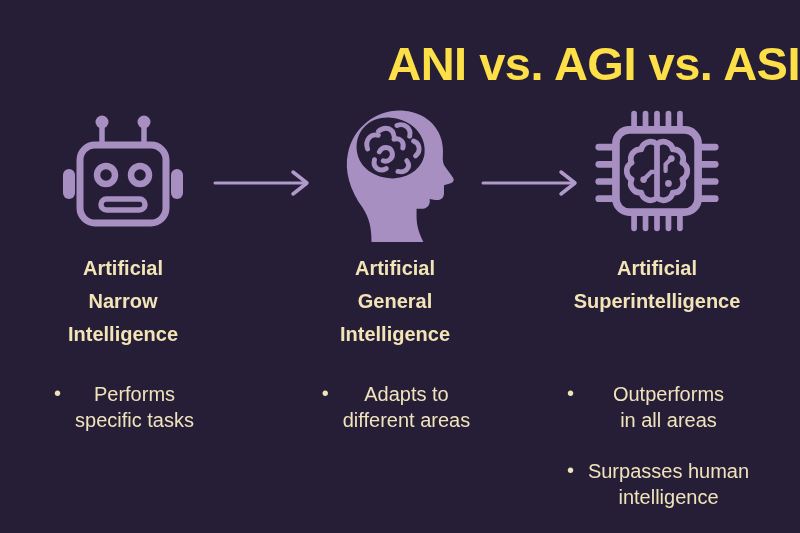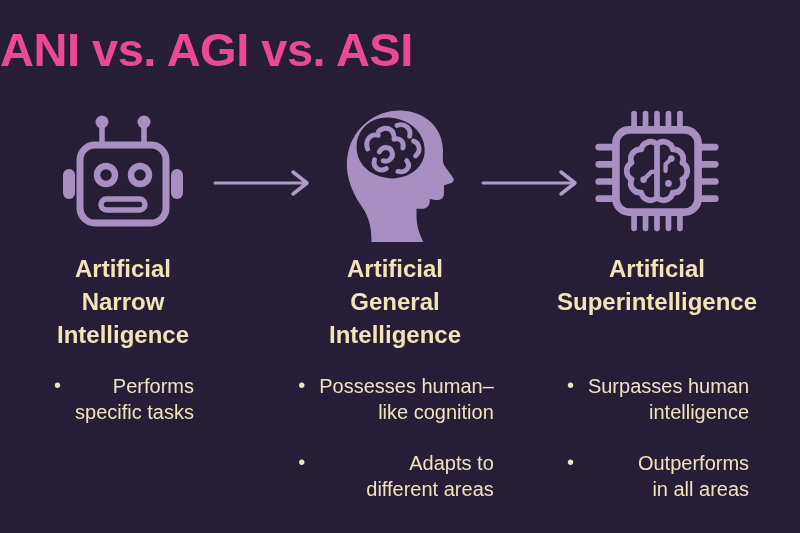--- a/index.html
+++ b/index.html
@@ -3,40 +3,40 @@
 <meta charset="utf-8">
 <style>
   html,body { margin:0; padding:0; background:#10101a; }
   .canvas {
     position:relative; width:800px; height:533px; overflow:hidden;
     background:#251e36;
     font-family:"Liberation Sans", sans-serif;
     color:#f2e4b6;
   }
   .title {
-    margin:0; padding-top:22px;
-    text-align:left; font-size:47px; font-weight:bold;
-    letter-spacing:-0.5px; color:#ec4899;
+    margin:0; padding-top:36px;
+    text-align:right; font-size:47px; font-weight:bold;
+    letter-spacing:-0.5px; color:#fde047;
   }
   .col { position:absolute; top:96px; text-align:center; }
   .col-1 { left:8px;   width:230px; }
   .col-2 { left:272px; width:246px; }
   .col-3 { left:528px; width:258px; }
   .icon-box {
     height:150px; display:flex; align-items:center; justify-content:center;
     margin-bottom:6px;
   }
   .heading {
     margin:0; white-space:pre-line;
-    font-size:24px; line-height:33px; font-weight:bold;
+    font-size:20px; line-height:33px; font-weight:bold;
     min-height:103px; margin-bottom:10px; color:#f2e4b6;
   }
   .bullets {
-    list-style:none; margin:8px; padding:0;
-    display:inline-block; text-align:right;
+    list-style:none; margin:16px; padding:0;
+    display:inline-block; text-align:center;
   }
   .bullets li {
     position:relative; padding-left:23px; white-space:pre-line;
     font-size:20px; line-height:26px; margin-bottom:25px;
     color:#f0e3bc;
   }
   .bullets li::before {
     content:"\2022"; position:absolute; left:2px; top:-1px;
     font-size:20px; color:#f0e3bc;
   }
@@ -96,22 +96,20 @@
           <path d="M52,70 c-7,4 -14,-1 -12,-9"></path>
           <path d="M45,53 c3,-6 11,-6 13,0 c2,6 -4,11 -9,9"></path>
           <path d="M60,40 c6,-2 11,3 9,9"></path>
         </g>
       </svg>
     </div>
     <h2 class="heading">Artificial
 General
 Intelligence</h2>
     <ul class="bullets">
-      <li>Possesses human–
-like cognition</li>
       <li>Adapts to
 different areas</li>
     </ul>
   </section>
 
   <section class="col col-3">
     <div class="icon-box">
       <svg width="136" height="128" viewBox="0 0 142 134">
         <g stroke="#a78fc2" fill="none" stroke-linecap="round">
           <g stroke-width="7">
@@ -146,24 +144,24 @@
           <path stroke-width="4.5" d="M85,55 l-5,5 v7"></path>
           <circle cx="57" cy="76" r="3.5" fill="#a78fc2" stroke="none"></circle>
           <circle cx="86" cy="54" r="3.5" fill="#a78fc2" stroke="none"></circle>
           <circle cx="83" cy="80" r="3.5" fill="#a78fc2" stroke="none"></circle>
         </g>
       </svg>
     </div>
     <h2 class="heading">Artificial
 Superintelligence</h2>
     <ul class="bullets">
+      <li>Outperforms
+in all areas</li>
       <li>Surpasses human
 intelligence</li>
-      <li>Outperforms
-in all areas</li>
     </ul>
   </section>
 
   <div class="arrow arrow-1">
     <svg width="100" height="30" viewBox="0 0 100 30">
       <g stroke="#b09ac9" fill="none" stroke-linecap="round" stroke-linejoin="round">
         <line x1="3" y1="15" x2="92" y2="15" stroke-width="3"></line>
         <polyline points="81,4 95,15 81,26" stroke-width="3.5"></polyline>
       </g>
     </svg>

